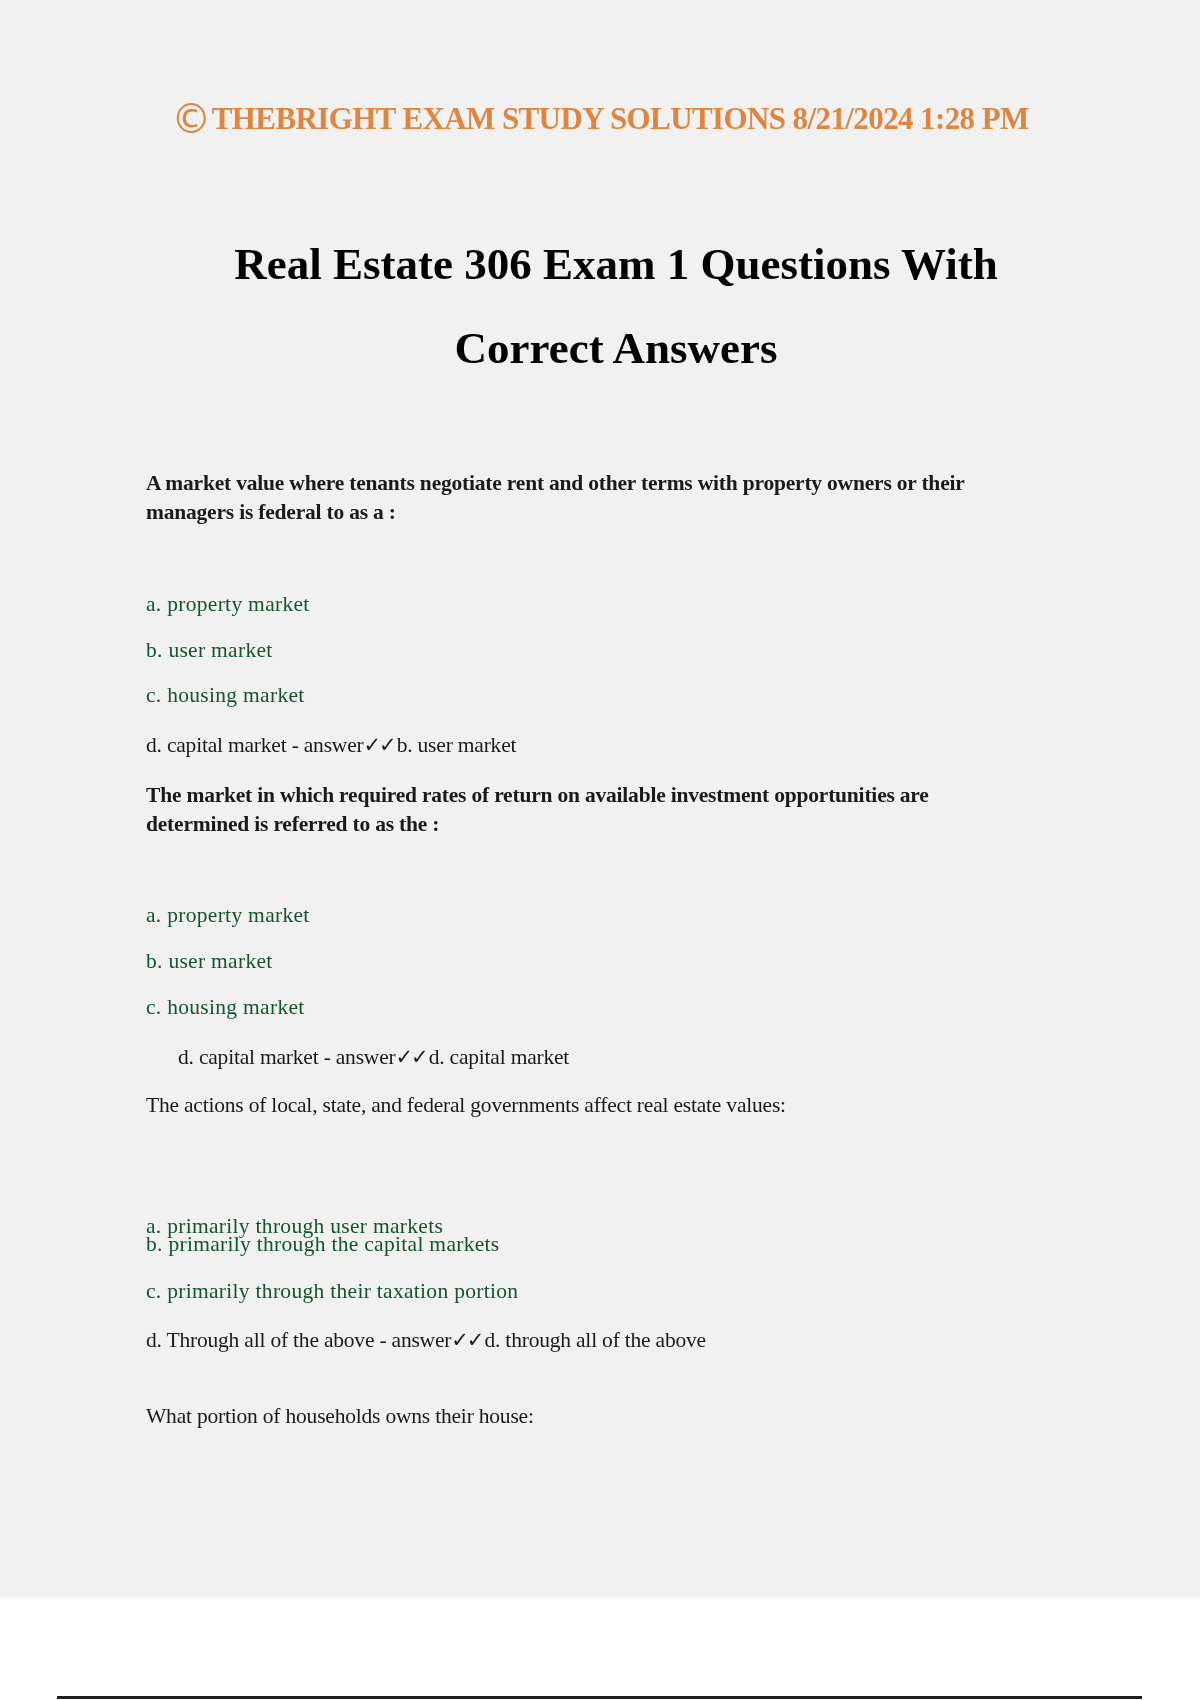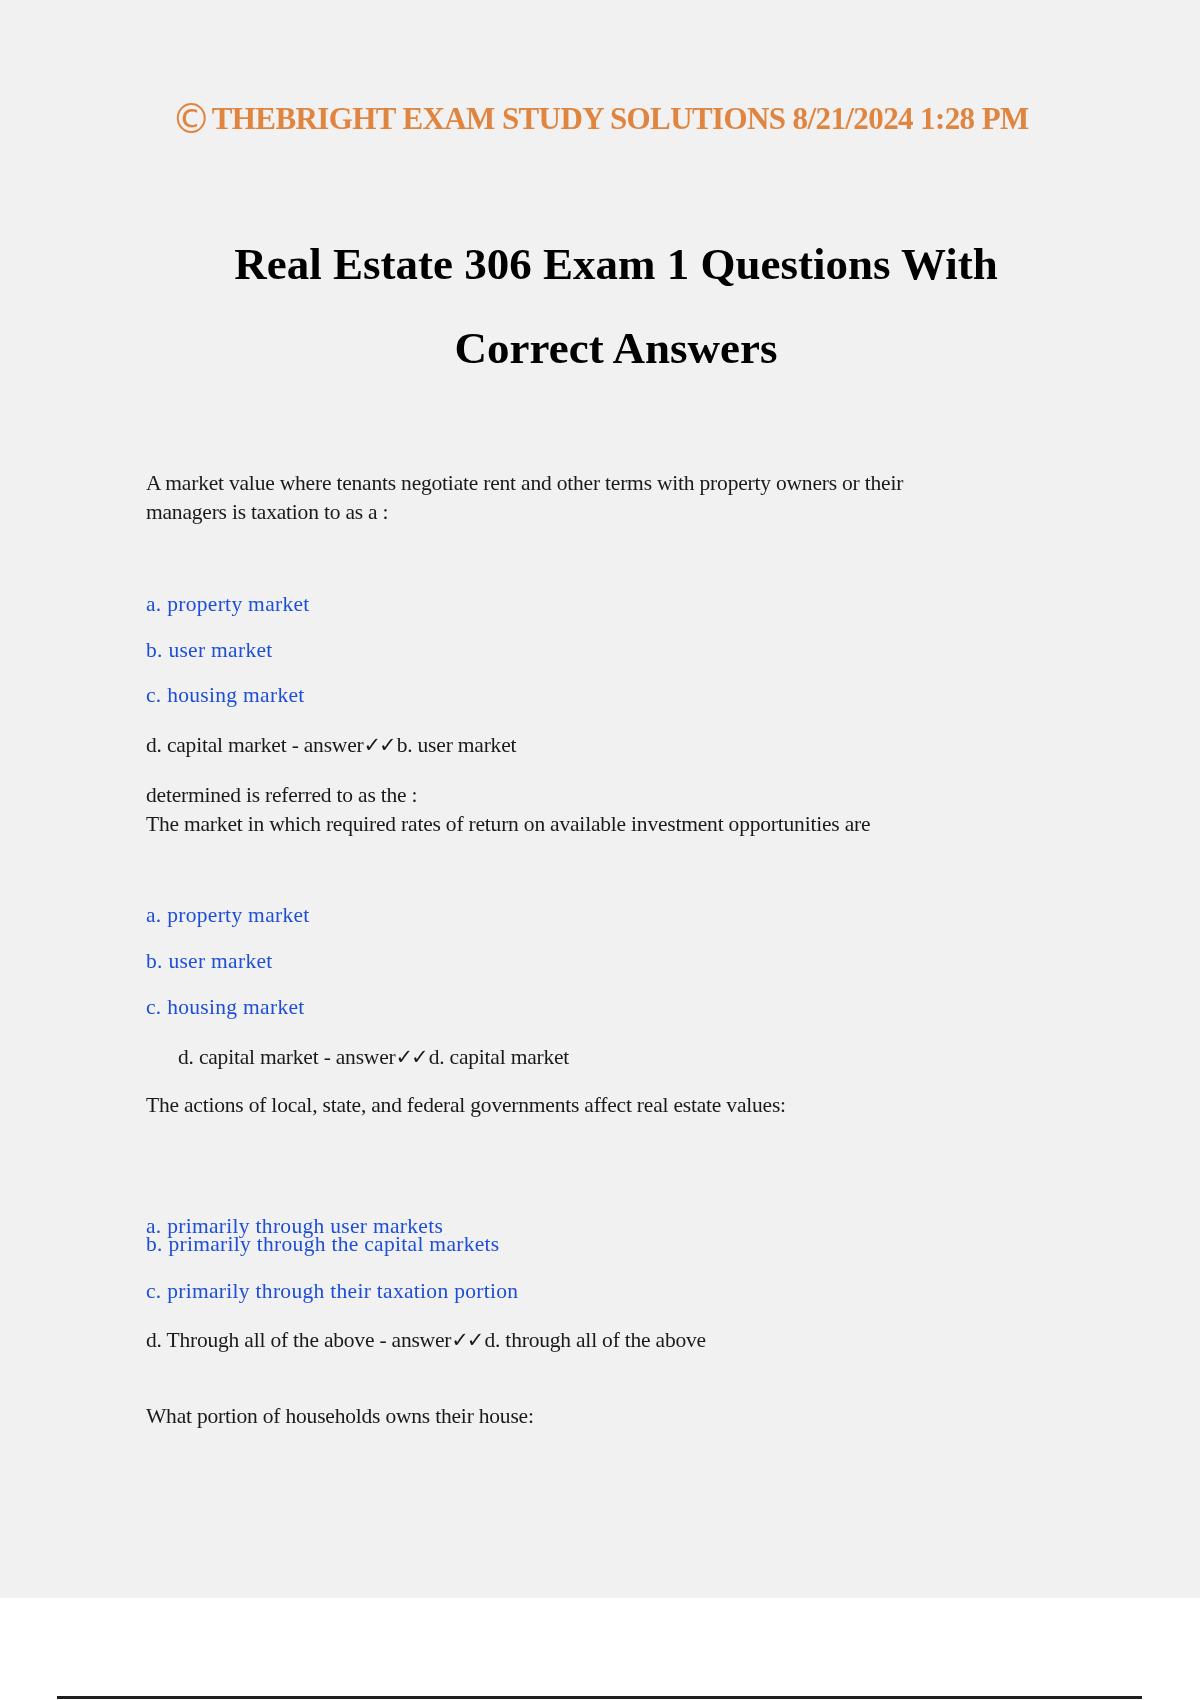--- a/index.html
+++ b/index.html
@@ -65,28 +65,29 @@
       font-size: 21.5px;
       letter-spacing: -0.2px;
     }
     .q {
       position: absolute;
       left: 0;
       width: 900px;
       font-size: 21.5px;
       line-height: 29px;
       letter-spacing: -0.2px;
+      font-weight: bold;
     }
     .opt {
       position: absolute;
       left: 0;
       white-space: nowrap;
       font-size: 21.5px;
       letter-spacing: 0.3px;
-      color: #1d4ed8;
+      color: #14532d;
     }
     .check {
       font-family: "DejaVu Sans", sans-serif;
       font-size: 21px;
       letter-spacing: -2px;
       margin-right: 2px;
     }
     .bottom-rule {
       position: absolute;
       left: 57px;
@@ -107,32 +108,32 @@
 
   <div class="title">
     <div>Real Estate 306 Exam 1 Questions With</div>
     <div>Correct Answers</div>
   </div>
 
   <div class="body">
 
     <div class="q" style="top:469px;">
       <div>A market value where tenants negotiate rent and other terms with property owners or their</div>
-      <div>managers is taxation to as a :</div>
+      <div>managers is federal to as a :</div>
     </div>
     <div class="opt" style="top:592px;">a. property market</div>
     <div class="opt" style="top:638px;">b. user market</div>
     <div class="opt" style="top:683px;">c. housing market</div>
     <div class="line" style="top:733px;">
       <span>d. capital market - answer</span><span class="check">✓✓</span><span>b. user market</span>
     </div>
 
     <div class="q" style="top:781px;">
+      <div>The market in which required rates of return on available investment opportunities are</div>
       <div>determined is referred to as the :</div>
-      <div>The market in which required rates of return on available investment opportunities are</div>
     </div>
     <div class="opt" style="top:903px;">a. property market</div>
     <div class="opt" style="top:949px;">b. user market</div>
     <div class="opt" style="top:995px;">c. housing market</div>
     <div class="line" style="top:1045px;margin-left:32px;">
       <span>d. capital market - answer</span><span class="check">✓✓</span><span>d. capital market</span>
     </div>
 
     <div class="line" style="top:1093px;">The actions of local, state, and federal governments affect real estate values:</div>
     <div class="opt" style="top:1186px;margin-top:28px;">a. primarily through user markets</div>

